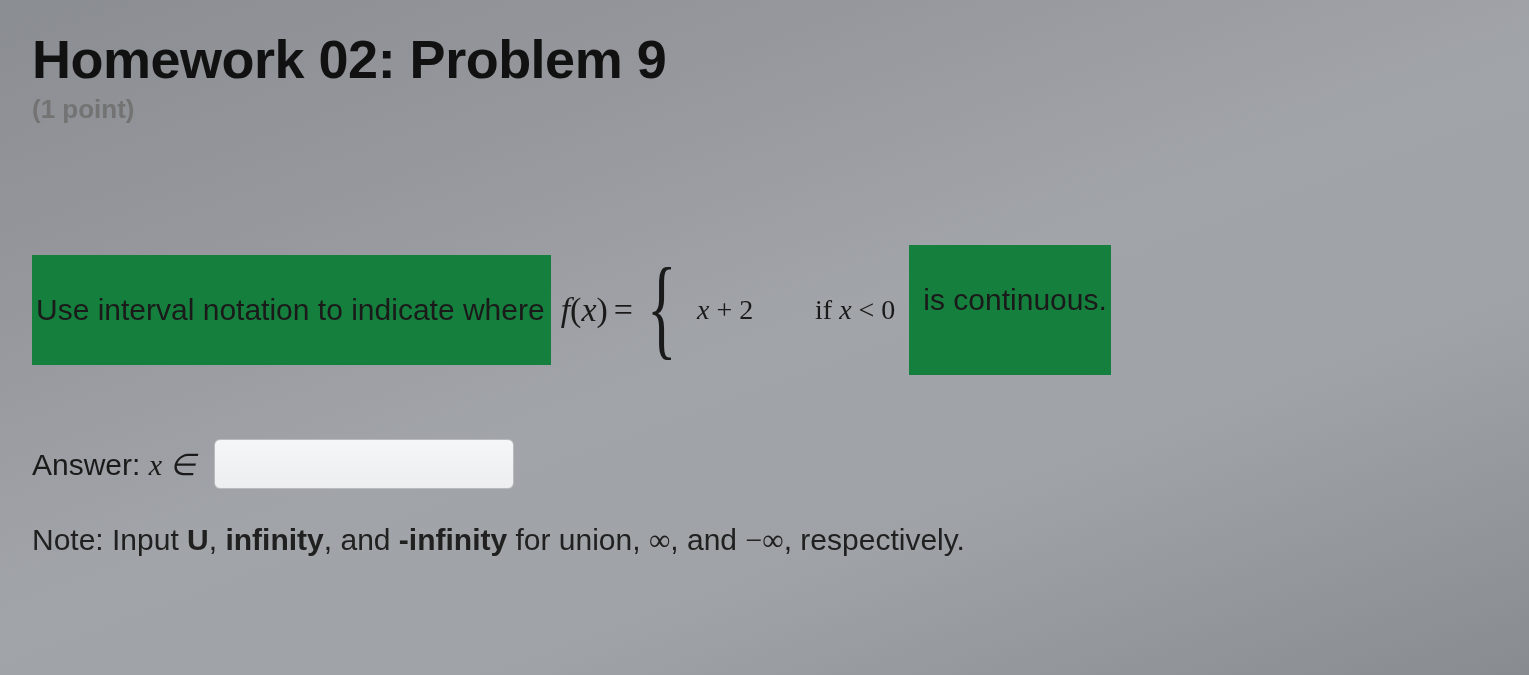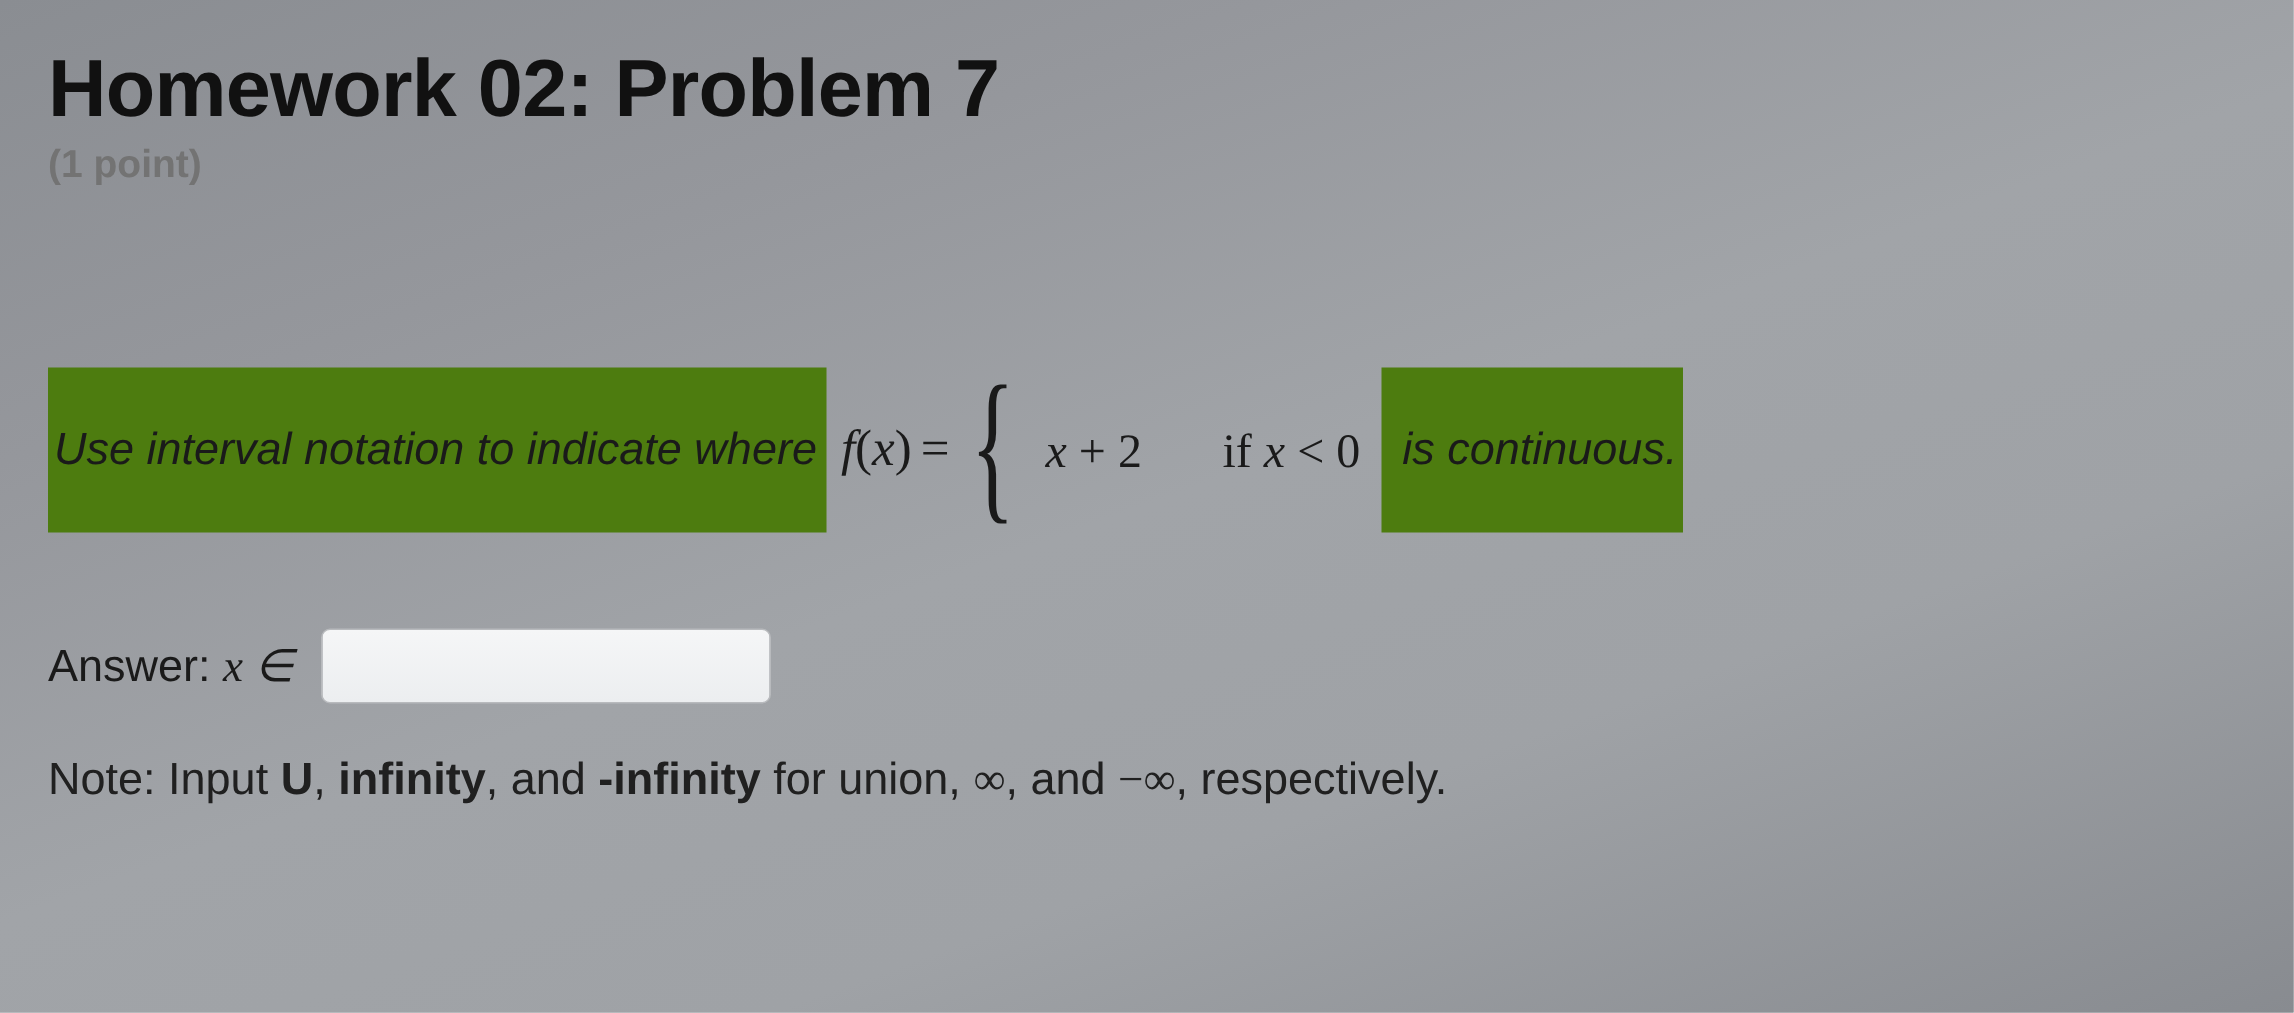--- a/index.html
+++ b/index.html
@@ -28,22 +28,21 @@
   }
   .problem {
     margin-top: 120px;
     display: flex;
     align-items: center;
     flex-wrap: nowrap;
     font-size: 30px;
     color: #1a1a1a;
   }
   .sel {
-    background: #4d7c0f;
-    font-style: italic;
+    background: #15803d;
   }
   .lead {
     padding: 38px 6px 38px 4px;
     font-size: 30px;
   }
   .fx {
     display: inline-flex;
     align-items: center;
     font-family: "Times New Roman", Times, serif;
     font-style: italic;
@@ -58,31 +57,31 @@
     line-height: 0.85;
     margin: 0 10px 0 4px;
     transform: scaleX(0.55) translateY(-2px);
     transform-origin: left center;
     display: inline-block;
     width: 32px;
   }
   .cases {
     display: inline-block;
     font-family: "Times New Roman", Times, serif;
-    font-size: 32px;
+    font-size: 28px;
   }
   .cases table { border-collapse: collapse; }
   .cases td { padding: 2px 8px; white-space: nowrap; }
   .cases td.expr { min-width: 118px; font-style: italic; }
   .cases td.cond { font-style: normal; }
   .cases .it { font-style: italic; }
   .cases .rm { font-style: normal; }
   .cases sup { font-size: 0.55em; font-style: italic; vertical-align: super; line-height: 0; }
   .tail {
-    padding: 38px 4px 38px 14px;
+    padding: 38px 4px 58px 14px;
     font-size: 30px;
     margin-left: 6px;
   }
   .answer-row {
     margin-top: 64px;
     display: flex;
     align-items: center;
     gap: 18px;
     font-size: 30px;
   }
@@ -111,21 +110,21 @@
   }
   .note .b { font-weight: 700; }
   .note .inf {
     font-family: "Times New Roman", Times, serif;
   }
 </style>
 </head>
 <body>
 
 <div class="page">
-  <h1 class="title">Homework 02: Problem 7</h1>
+  <h1 class="title">Homework 02: Problem 9</h1>
   <div class="points">(1 point)</div>
 
   <div class="problem">
     <span class="sel lead">Use interval notation to indicate where </span>
 
     <span class="fx">
       <span>f</span>
         <span class="paren">(</span>
         <span>x</span>
         <span class="paren">)</span>

